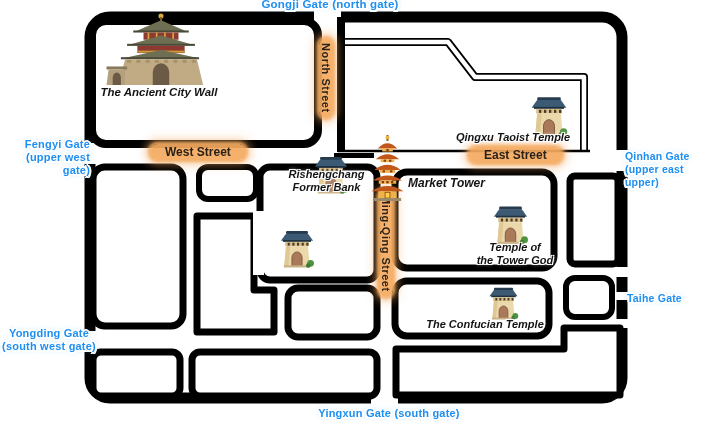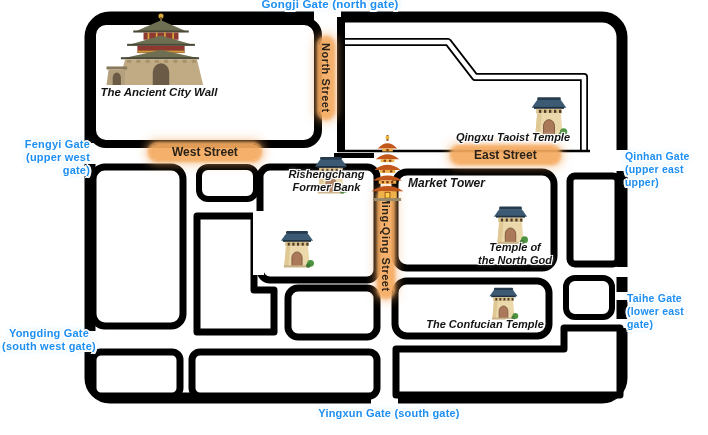--- a/index.html
+++ b/index.html
@@ -30,29 +30,29 @@
   .lmP-qingxu{left:451px;top:131px;width:124px;}
   .lmP-market{left:408px;top:177px;width:92px;text-align:left;font-size:12px;}
   .lmP-rishengchang{left:279px;top:168px;width:95px;}
   .lmP-govt{left:254px;top:249px;width:114px;text-align:right;}
   .lmP-citygod{left:474px;top:241px;width:82px;}
   .lmP-confucian{left:423px;top:318px;width:124px;}
 
   
   .street-label{
     position:absolute;z-index:4;color:#2a2117;font-weight:bold;font-size:12px;
-    padding:1px 22px;border-radius:7px;white-space:nowrap;
+    padding:1px 15px;border-radius:7px;white-space:nowrap;
     background:rgba(244,170,96,0.92);
     box-shadow:0 0 3px 2px rgba(244,170,96,0.9),0 0 9px 5px rgba(244,170,96,0.5);
   }
   .street-label.vertical{
     writing-mode:vertical-rl;padding:5px 1px;font-size:11px;letter-spacing:0.5px;
   }
   .stP-west{left:150px;top:144px;}
-  .stP-east{left:452px;top:147px;}
+  .stP-east{left:469px;top:147px;}
   .stP-north{left:319px;top:38px;}
   .stP-mingqing{left:379px;top:190px;letter-spacing:1px;}
 
   
   .gate-label{
     position:absolute;z-index:7;color:#1e8ff2;font-weight:bold;font-size:11px;
     line-height:13px;text-align:center;letter-spacing:0.2px;
     text-shadow:-2px 0 0 #fff,2px 0 0 #fff,0 -2px 0 #fff,0 2px 0 #fff,
                 -1.5px -1.5px 0 #fff,1.5px -1.5px 0 #fff,-1.5px 1.5px 0 #fff,1.5px 1.5px 0 #fff,
                 0 0 5px rgba(130,195,255,0.9);
@@ -218,21 +218,21 @@
   </div>
   <div class="lm-label lmP-market">
     <span>Market Tower</span>
   </div>
   <div class="lm-label lmP-rishengchang">
     <span>Rishengchang</span>
       <span>Former Bank</span>
   </div>
   <div class="lm-label lmP-citygod">
     <span>Temple of</span>
-      <span>the North God</span>
+      <span>the Tower God</span>
   </div>
   <div class="lm-label lmP-confucian">
     <span>The Confucian Temple</span>
   </div>
 
   <div class="street-label stP-west">West Street</div>
   <div class="street-label vertical stP-north">North Street</div>
   <div class="street-label stP-east">East Street</div>
   <div class="street-label vertical stP-mingqing">Ming-Qing Street</div>
 
@@ -246,19 +246,18 @@
   <div class="gate-label gtP-upper-east">
     <span>Qinhan Gate</span>
       <span>(upper east upper)</span>
   </div>
   <div class="gate-label gtP-lower-west">
     <span>Yongding Gate</span>
       <span>(south west gate)</span>
   </div>
   <div class="gate-label gtP-lower-east">
     <span>Taihe Gate</span>
-      <span>(lower east gate)</span>
   </div>
   <div class="gate-label gtP-south">
     <span>Yingxun Gate (south gate)</span>
   </div>
 
 </div>
 
 </body></html>

